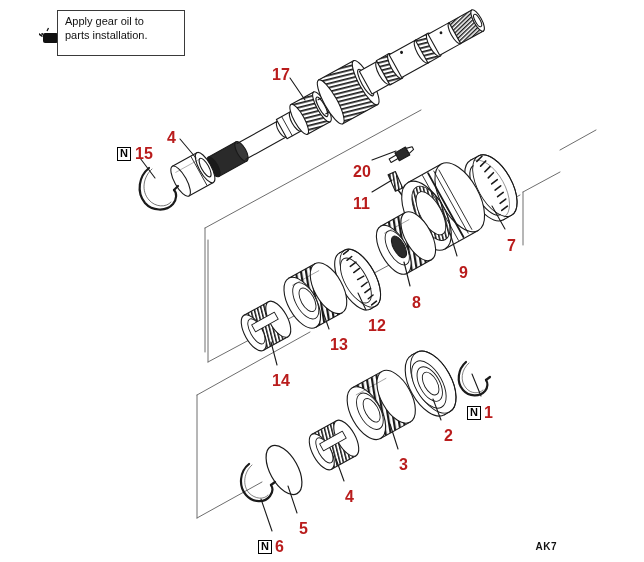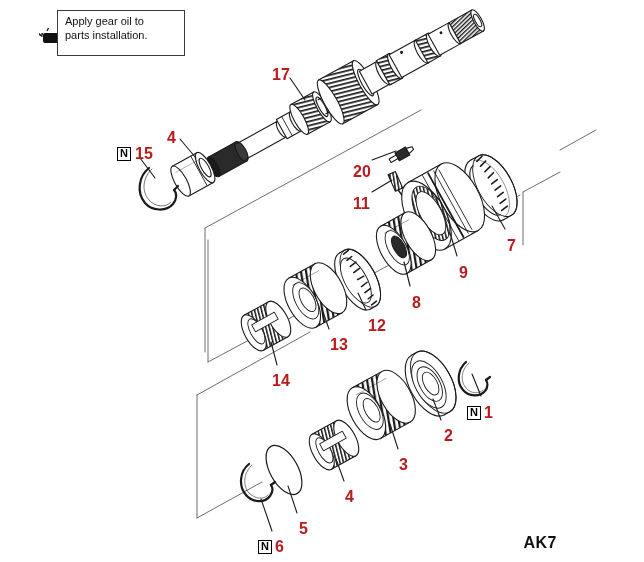--- a/index.html
+++ b/index.html
@@ -14,21 +14,21 @@
             padding:4px 5px 0 7px;}
   #note-box .line{font-size:11px;line-height:13.5px;color:#111;white-space:nowrap;}
   #oilcan{position:absolute;left:38px;top:26px;width:26px;height:20px;}
 
   
   .num{position:absolute;font-size:16px;font-weight:bold;color:#b91c1c;
        line-height:16px;letter-spacing:0px;white-space:nowrap;}
   .nbadge{position:absolute;width:14px;height:14px;border:1.6px solid #000;
           background:#fff;box-sizing:border-box;font-size:11px;font-weight:bold;
           line-height:11px;text-align:center;color:#000;}
-  #corner-code{position:absolute;right:0px;bottom:10px;font-size:16px;
+  #corner-code{position:absolute;right:0px;bottom:10px;font-size:10px;
                font-weight:bold;color:#111;letter-spacing:.5px;}
 </style>
 </head>
 <body>
 
 <div id="stage">
 
   <svg class="layer" viewBox="0 0 644 562">
     <defs>
 

